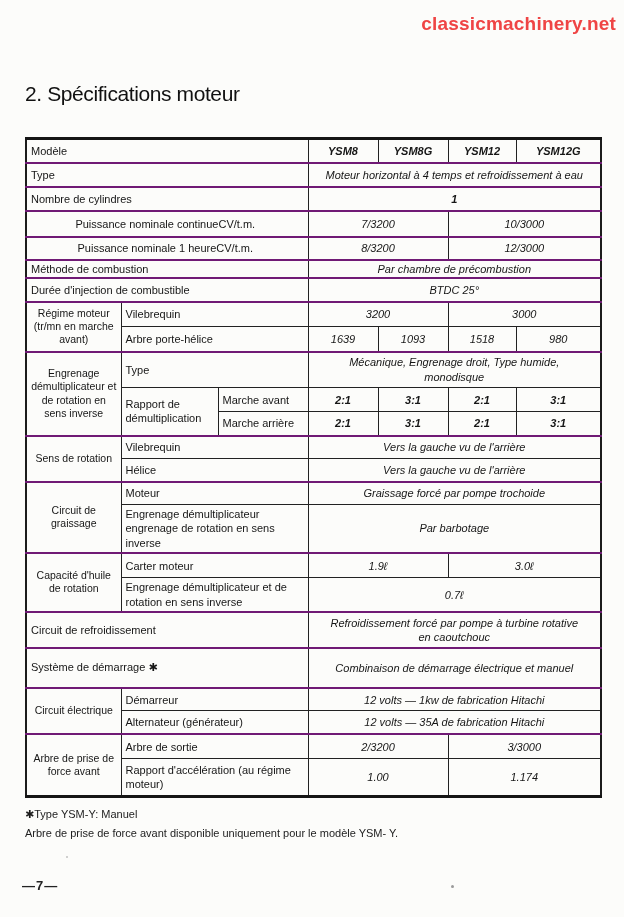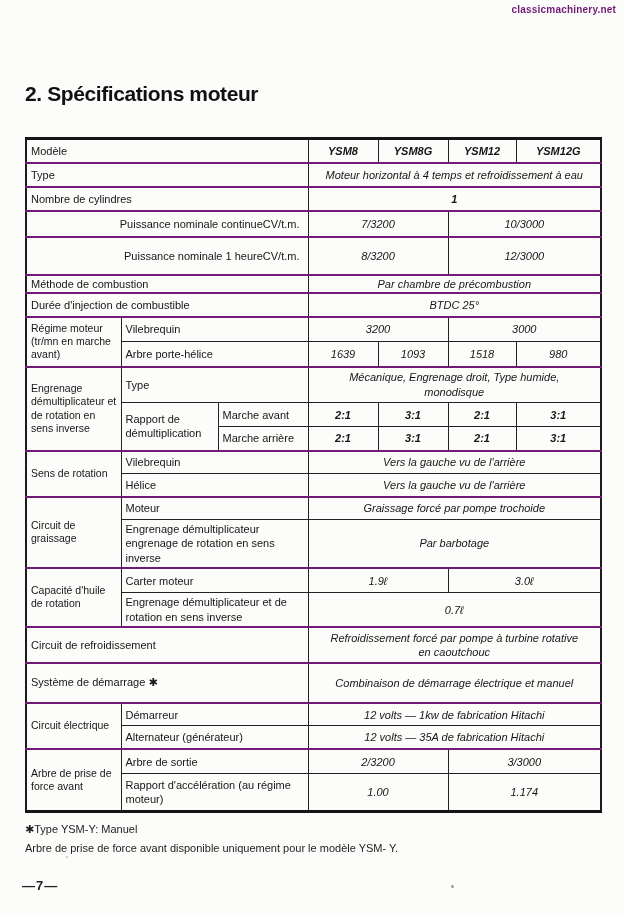--- a/index.html
+++ b/index.html
@@ -2,45 +2,45 @@
 <html><head>
 <meta charset="utf-8">
 <style>
   html,body{margin:0;padding:0;}
   body{background:#888;font-family:"Liberation Sans","DejaVu Sans",sans-serif;}
   .page{
     position:relative;width:624px;height:917px;margin:0 auto;
     background:#fcfcfa;color:#1a1a1a;overflow:hidden;
   }
   .watermark{
-    position:absolute;top:4px;right:8px;
-    font-size:10px;font-weight:700;letter-spacing:0.2px;
-    color:#701a75;
+    position:absolute;top:13px;right:8px;
+    font-size:19px;font-weight:700;letter-spacing:0.2px;
+    color:#ef4444;
   }
   .title{
     position:absolute;top:82px;left:25px;
-    font-size:21px;font-weight:700;letter-spacing:-0.4px;color:#111;
+    font-size:21px;font-weight:400;letter-spacing:-0.4px;color:#111;
   }
   .content{position:absolute;top:137px;left:25px;width:575px;}
   table.spec{
     border-collapse:collapse;width:575px;table-layout:fixed;
     border:2px solid #1c1c1c;border-top:3px solid #151515;border-bottom:3px solid #151515;
     font-size:11px;color:#161616;
   }
   table.spec td{
     border:1px solid #222;padding:2px 4px;vertical-align:middle;
     overflow:hidden;
   }
   tr.sec > td{border-top:2px solid #701a75;}
   td.lbl{text-align:left;padding-left:6px;}
-  td.grp{text-align:left;padding-left:4px;font-size:10.5px;line-height:1.25;}
+  td.grp{text-align:center;padding-left:4px;font-size:10.5px;line-height:1.25;}
   td.val{text-align:center;font-style:italic;}
   td.dv{border-left:3px solid #151515;}
   .b{font-weight:700;}
-  .flex{display:flex;justify-content:flex-end;align-items:center;}
+  .flex{display:flex;justify-content:center;align-items:center;}
   .unit{padding-right:4px;}
   .wrap{display:inline-block;max-width:250px;line-height:1.3;}
   .wrap2{display:inline-block;max-width:260px;line-height:1.3;}
   .lh{line-height:1.3;}
   .notes{margin-top:10px;font-size:11px;color:#1d1d1d;}
   .notes div{margin-top:6px;}
   .pagenum{
     position:absolute;left:22px;top:878px;
     font-size:13px;font-weight:700;color:#222;letter-spacing:1px;
   }
@@ -92,21 +92,21 @@
           <td colspan="3" class="lbl">
             <span class="flex">
                 <span>Puissance nominale continue</span>
                 <span class="unit">CV/t.m.</span>
               </span>
           </td>
           <td colspan="2" class="val dv">7/3200</td>
           <td colspan="2" class="val">10/3000</td>
         </tr>
 
-        <tr class="sec" style="height:38px">
+        <tr class="sec" style="height:23px">
           <td colspan="3" class="lbl">
             <span class="flex">
                 <span>Puissance nominale 1 heure</span>
                 <span class="unit">CV/t.m.</span>
               </span>
           </td>
           <td colspan="2" class="val dv">8/3200</td>
           <td colspan="2" class="val">12/3000</td>
         </tr>
 

